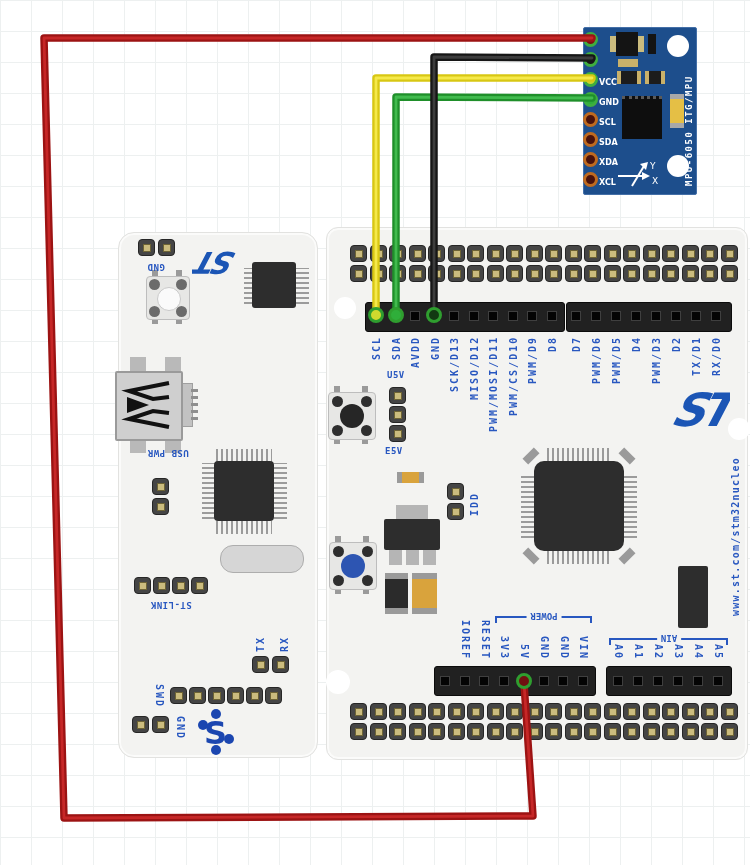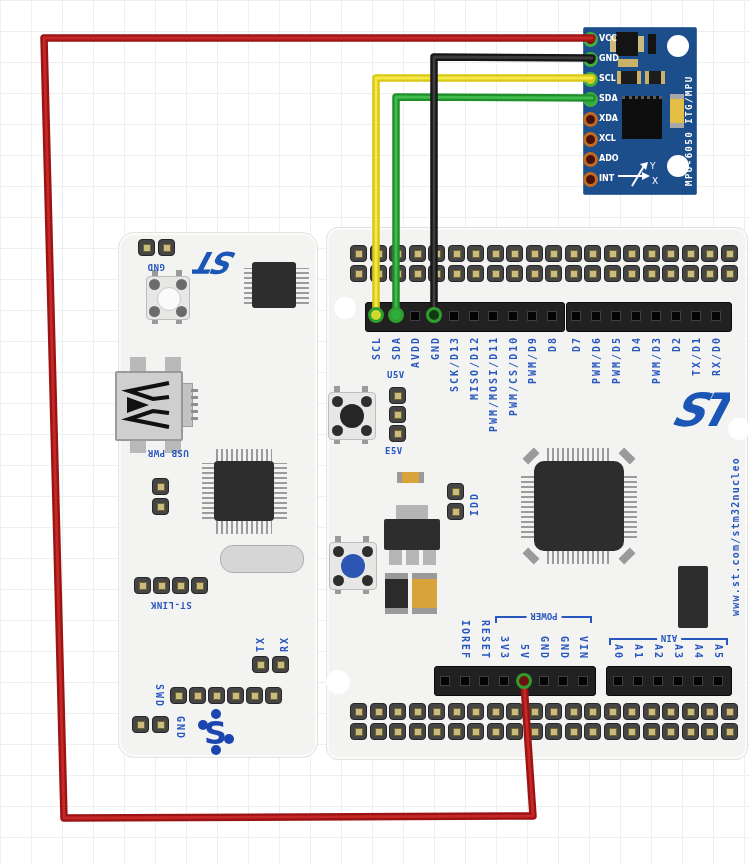--- a/index.html
+++ b/index.html
@@ -23,21 +23,21 @@
   .chipbody{position:absolute;background:#2d2d2d;border-radius:4px;z-index:6;}
   .fr-h{position:absolute;height:13px;background:repeating-linear-gradient(90deg,#9b9b9b 0 2px,transparent 2px 5px);z-index:5;}
   .fr-v{position:absolute;width:13px;background:repeating-linear-gradient(0deg,#9b9b9b 0 2px,transparent 2px 5px);z-index:5;}
   .btn{position:absolute;width:46px;height:46px;background:#e7e7e5;border:1px solid #bdbdbd;border-radius:4px;z-index:6;}
   .btn .c{position:absolute;width:11px;height:11px;border-radius:50%;background:#2e2e2e;}
   .btn .cap{position:absolute;left:11px;top:11px;width:24px;height:24px;border-radius:50%;}
   .leg{position:absolute;width:6px;height:10px;background:#9a9a9a;z-index:5;}
   .bracket{position:absolute;height:7px;border-top:2px solid #2857c0;border-left:2px solid #2857c0;border-right:2px solid #2857c0;box-sizing:border-box;z-index:8;}
   .bracket span{position:absolute;left:50%;top:-7px;transform:translateX(-50%) rotate(180deg);background:#f3f3f1;padding:0 4px;color:#2857c0;font-size:9px;font-weight:bold;}
   .mpad{position:absolute;width:15px;height:15px;border-radius:50%;box-sizing:border-box;z-index:7;}
-  .mlab{position:absolute;color:#fff;font-size:8px;font-weight:bold;font-family:"DejaVu Sans",sans-serif;z-index:7;white-space:nowrap;}
+  .mlab{position:absolute;color:#fff;font-size:8px;font-weight:bold;font-family:"DejaVu Sans",sans-serif;z-index:7;white-space:nowrap;margin-top:44px;}
   #wires{position:absolute;left:0;top:0;z-index:30;pointer-events:none;}
 </style>
 </head>
 <body>
 
 <div id="canvas">
 
   <div class="board" style="left:118px;top:232px;width:200px;height:526px;border-radius:16px;"></div>
 
   <div class="board" style="left:326px;top:227px;width:422px;height:533px;border-radius:12px;"></div>

